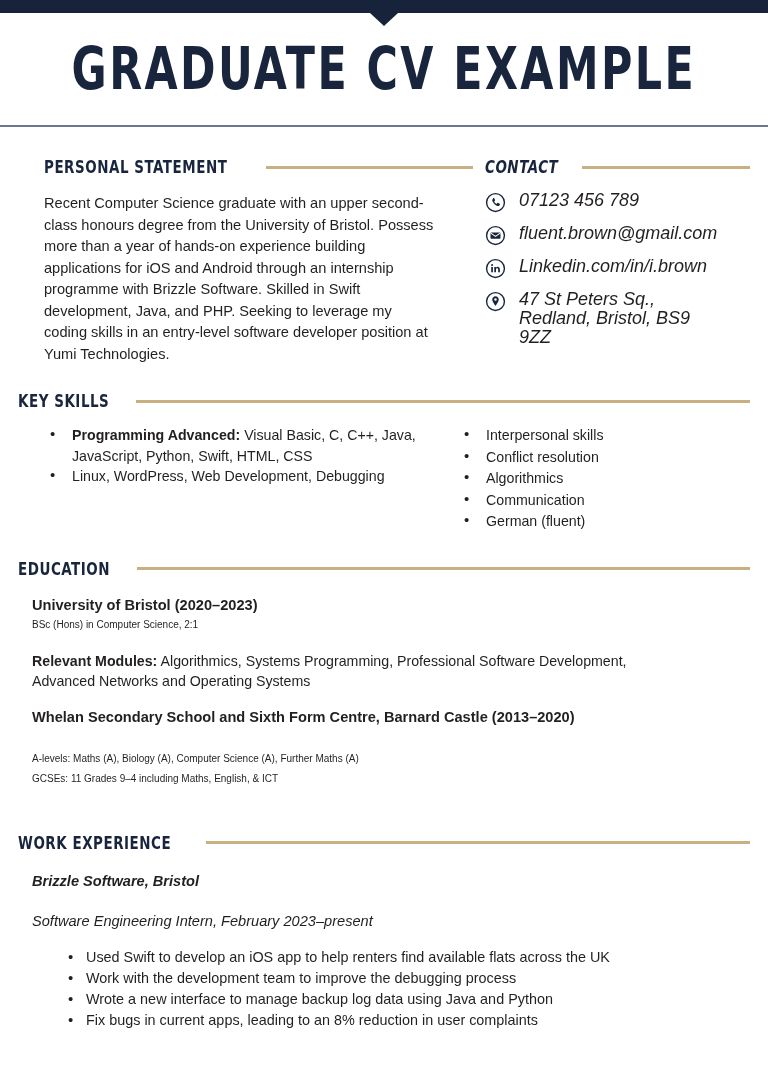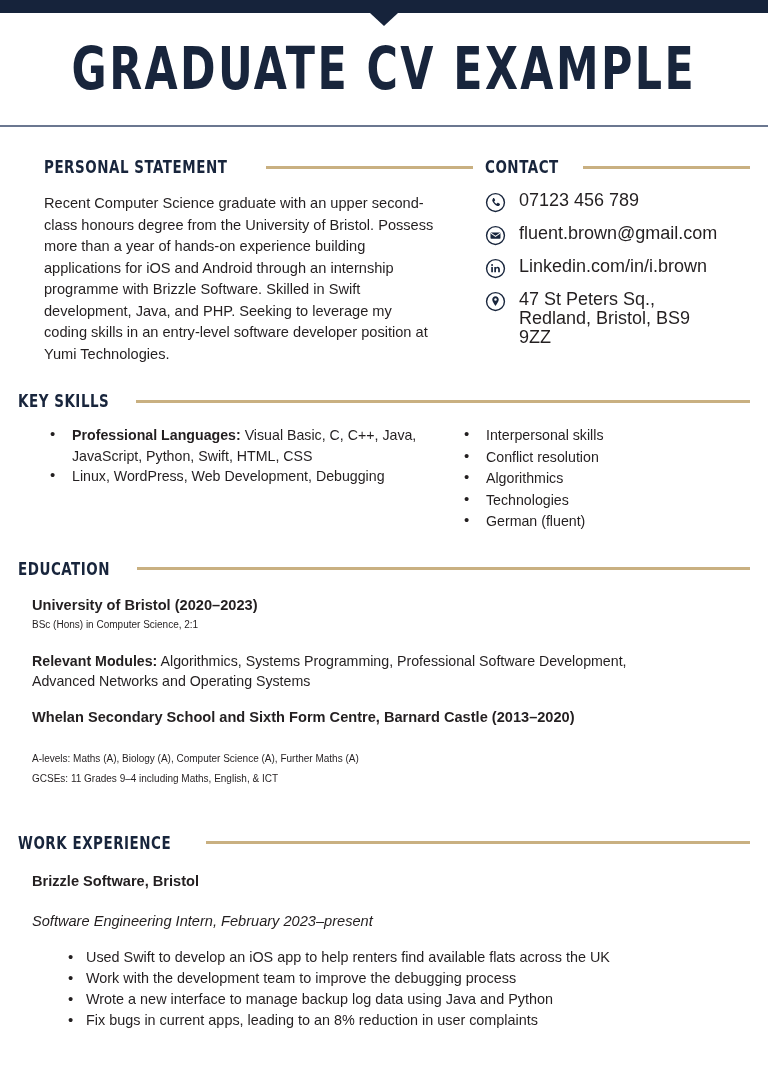--- a/index.html
+++ b/index.html
@@ -89,21 +89,21 @@
     background: #c9b081;
     min-width: 20px;
   }
 
   
   .top-cols {
     display: flex;
     margin-top: 30px;
   }
   .col-left { width: 455px; flex: 0 0 455px; padding-left: 26px; box-sizing: border-box; }
-  .col-right { flex: 1 1 auto; padding-left: 12px; box-sizing: border-box; }
+  .col-right { flex: 1 1 auto; padding-left: 12px; box-sizing: border-box; font-style: italic; }
 
   .statement {
     margin-top: 16px;
     font-size: 14.6px;
     line-height: 21.5px;
     color: #231f20;
     max-width: 390px;
   }
 
   
@@ -186,20 +186,21 @@
     max-width: 655px;
   }
 
   
   .work-body { margin-top: 18px; padding-left: 14px; }
   .work-employer {
     font-size: 14.6px;
     font-weight: 700;
     line-height: 20px;
     margin-bottom: 20px;
+    font-style: italic;
   }
   .work-role {
     font-size: 14.6px;
     font-style: italic;
     line-height: 20px;
     margin-bottom: 16px;
   }
   .work-body ul.bullets { padding-left: 32px; }
   .work-body ul.bullets > li {
     font-size: 14.4px;
@@ -291,30 +292,30 @@
 
   <div class="section">
     <div class="sec-head">
       <h2>KEY SKILLS</h2>
       <div class="sec-rule"></div>
     </div>
 
     <div class="skills-cols">
       <div class="skills-left">
         <ul class="bullets">
-          <li><span class="bold">Professional Languages:</span><span> Visual Basic, C, C++, Java, JavaScript, Python, Swift, HTML, CSS</span></li>
+          <li><span class="bold">Programming Advanced:</span><span> Visual Basic, C, C++, Java, JavaScript, Python, Swift, HTML, CSS</span></li>
           <li><span>Linux, WordPress, Web Development, Debugging</span></li>
         </ul>
       </div>
       <div class="skills-right">
         <ul class="bullets">
           <li>Interpersonal skills</li>
           <li>Conflict resolution</li>
           <li>Algorithmics</li>
-          <li>Technologies</li>
+          <li>Communication</li>
           <li>German (fluent)</li>
         </ul>
       </div>
     </div>
   </div>
 
   <div class="section">
     <div class="sec-head">
       <h2>EDUCATION</h2>
       <div class="sec-rule"></div>

